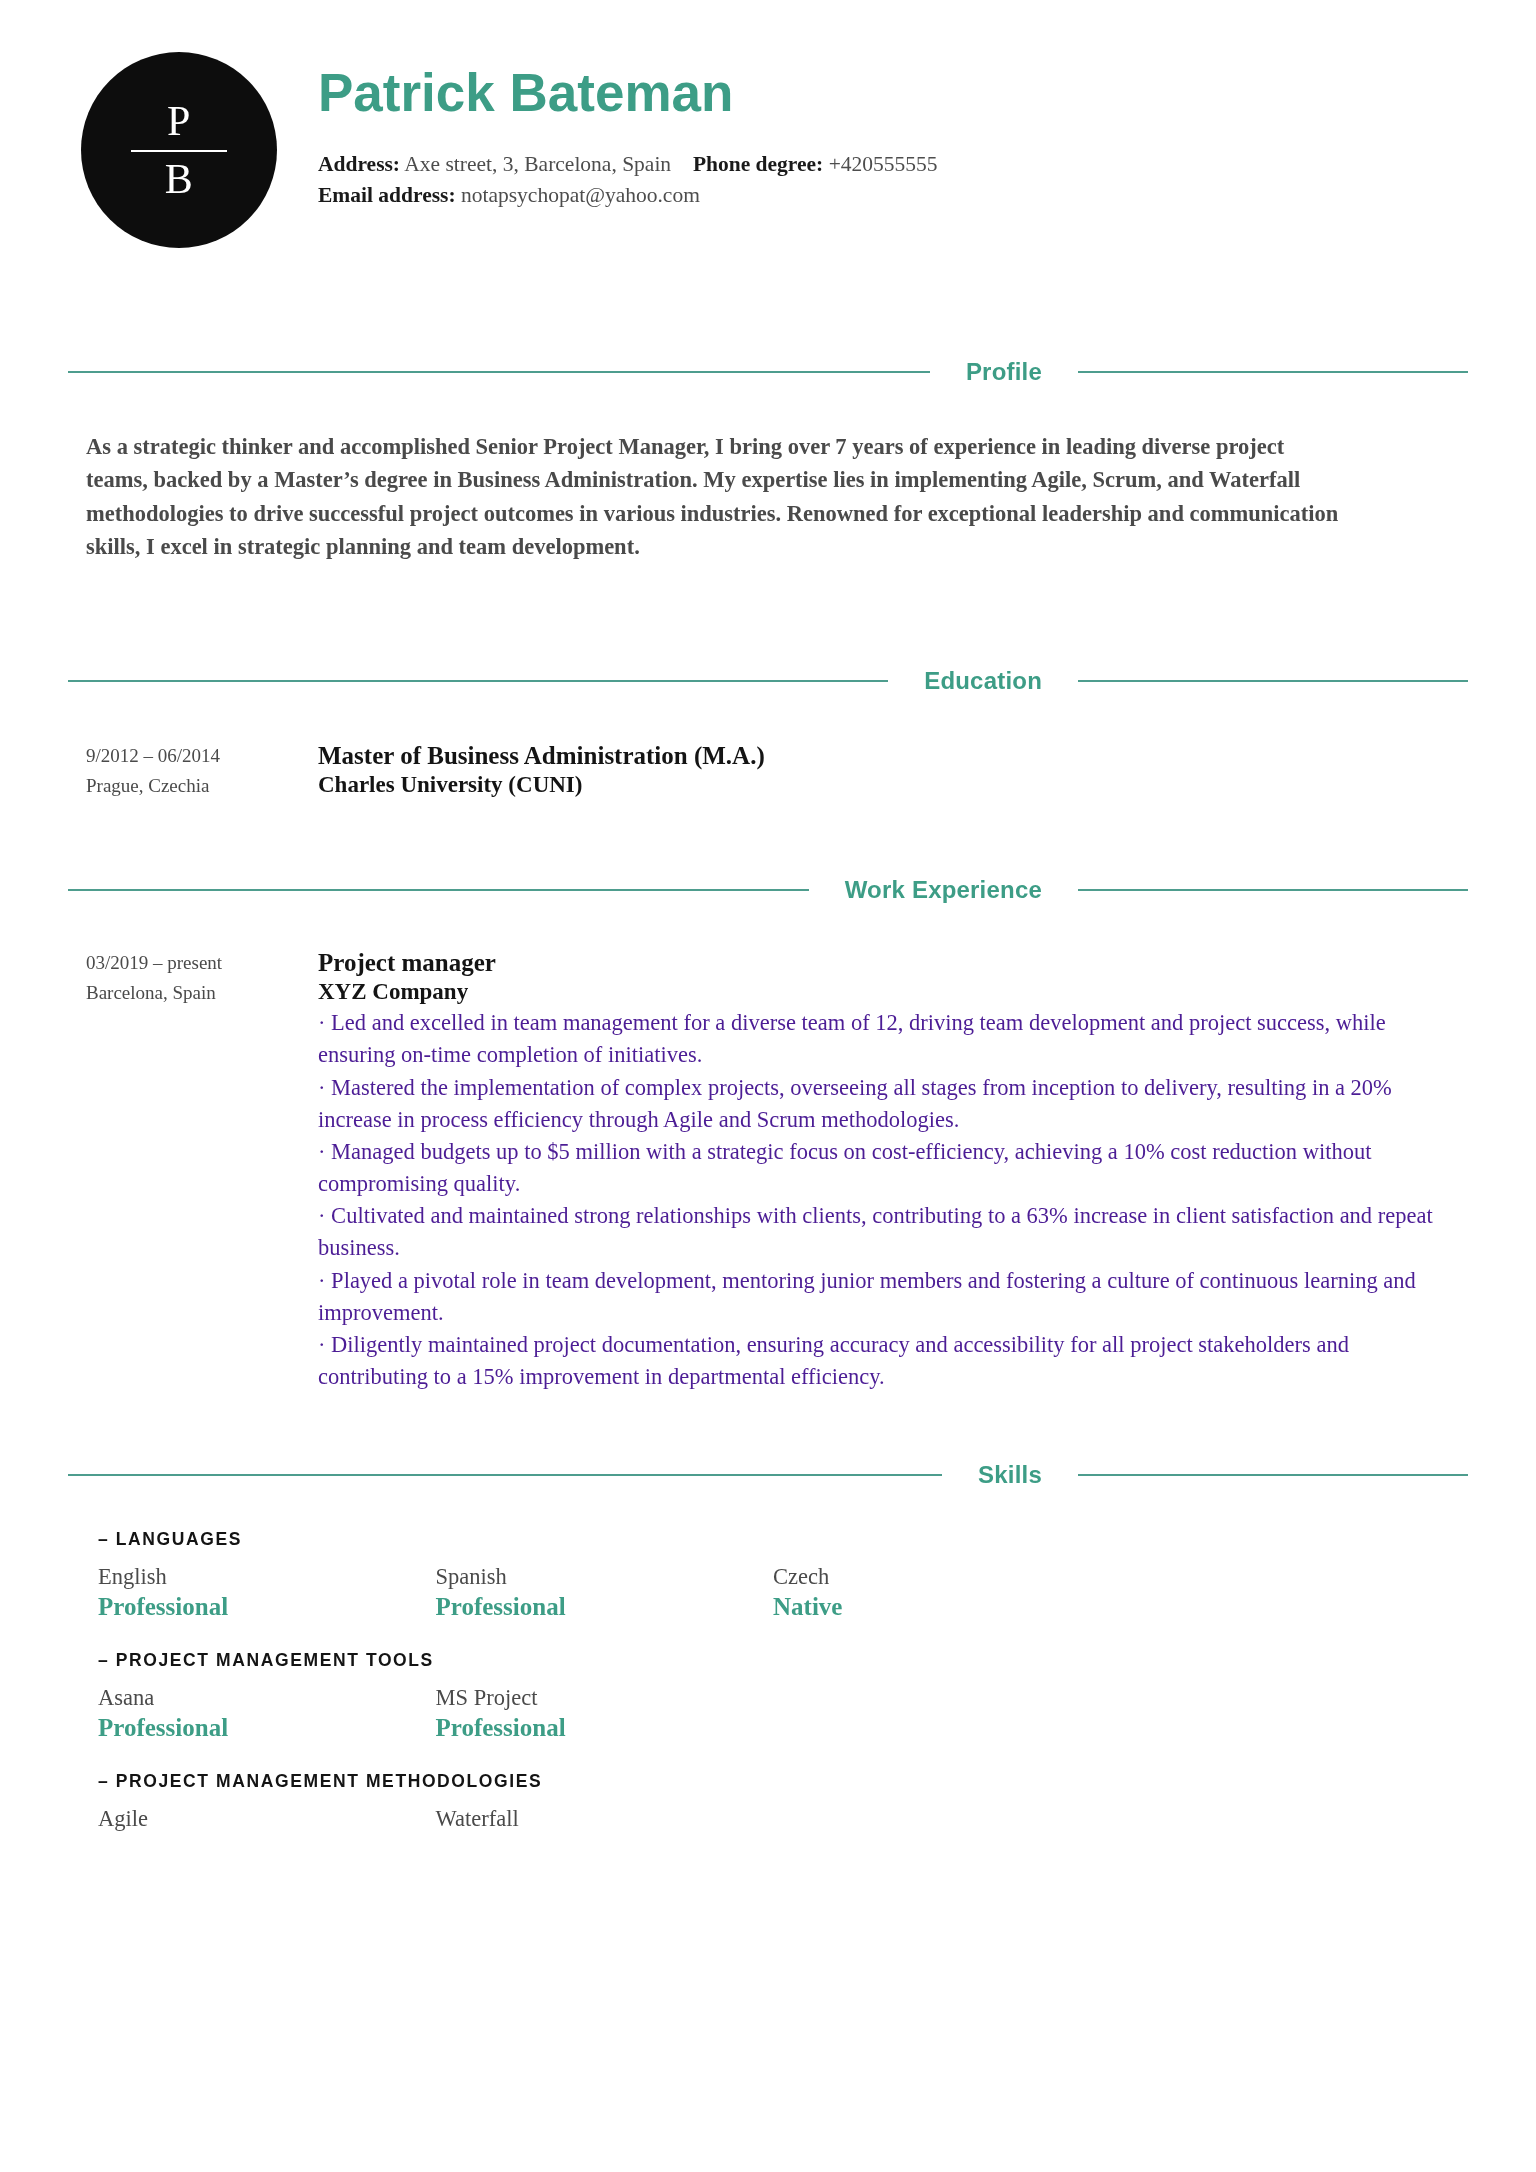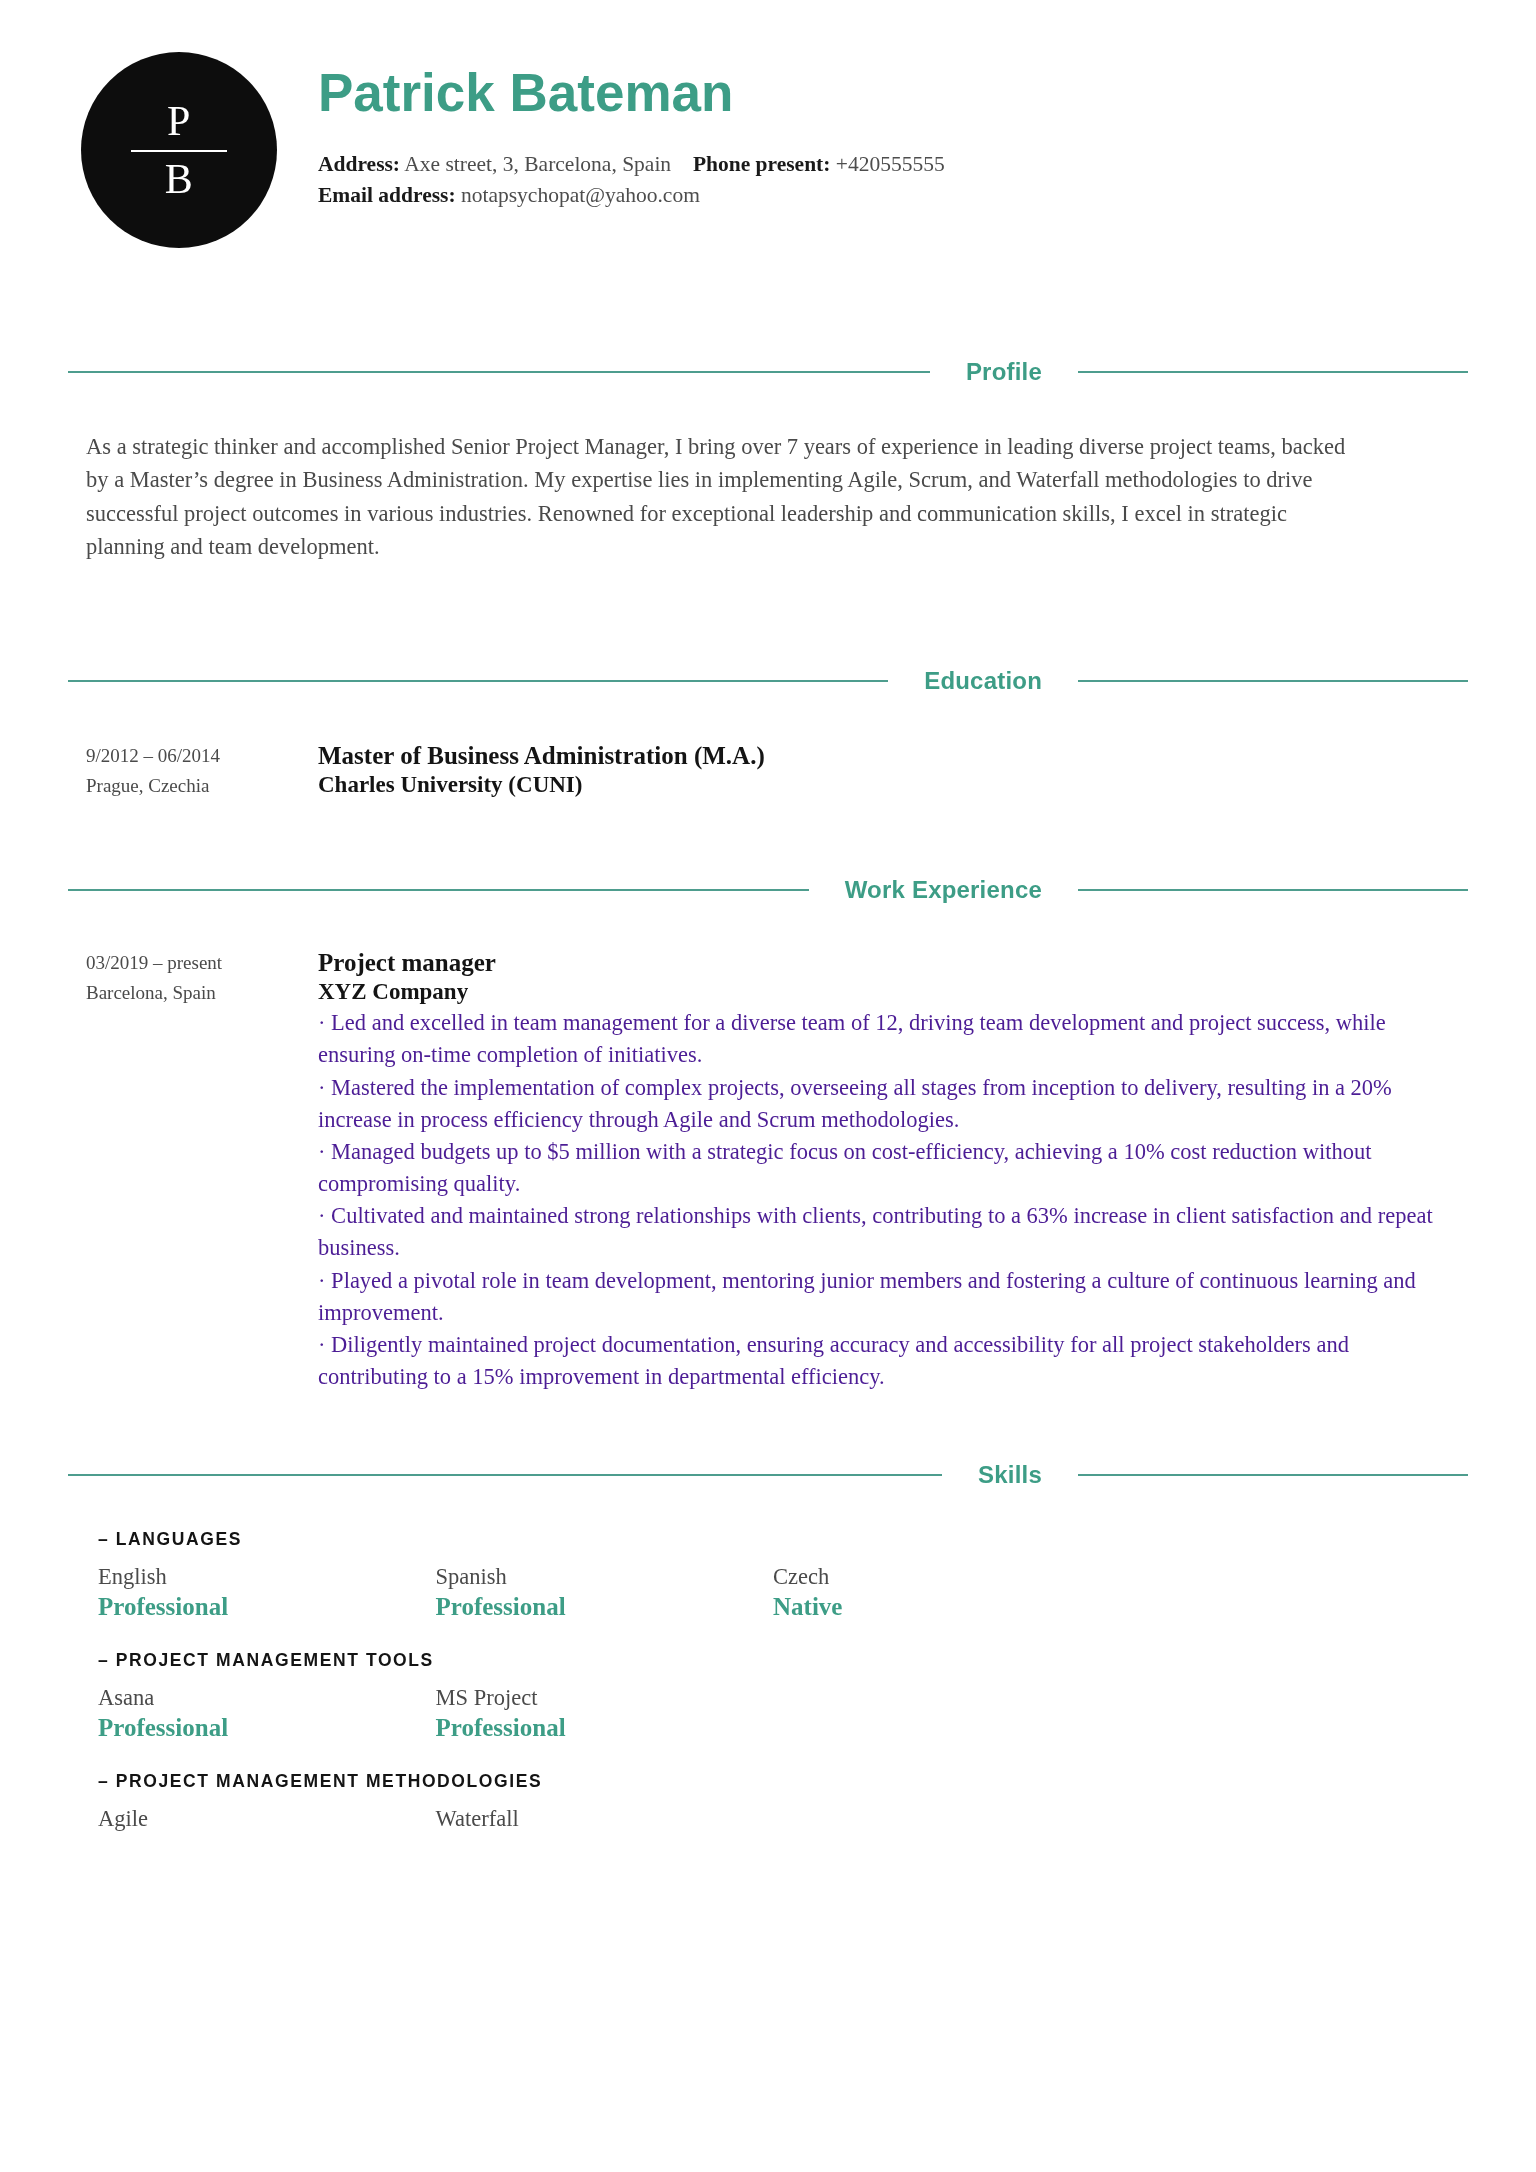--- a/index.html
+++ b/index.html
@@ -136,20 +136,21 @@
     padding-right: 22px;
   }
 
   
   .profile-body {
     padding: 44px 20px 0 18px;
     font-size: 22.5px;
     line-height: 1.48;
     color: #4a4a4a;
     max-width: 1300px;
+    font-weight: bold;
   }
 
   
   .entry-title {
     font-size: 25px;
     font-weight: 700;
     color: #141414;
     line-height: 1.18;
   }
   .entry-sub {
@@ -219,21 +220,21 @@
     </div>
 
     <div class="header-text">
       <div class="fullname">Patrick Bateman</div>
 
       <div class="contact-lines">
         <div class="contact-line">
           <span class="c-label">Address:</span>
           <span class="c-value">Axe street, 3, Barcelona, Spain</span>
           <span class="c-gap"></span>
-          <span class="c-label">Phone present:</span>
+          <span class="c-label">Phone degree:</span>
           <span class="c-value">+420555555</span>
         </div>
         <div class="contact-line">
           <span class="c-label">Email address:</span>
           <span class="c-value">notapsychopat@yahoo.com</span>
         </div>
       </div>
     </div>
   </div>
 

